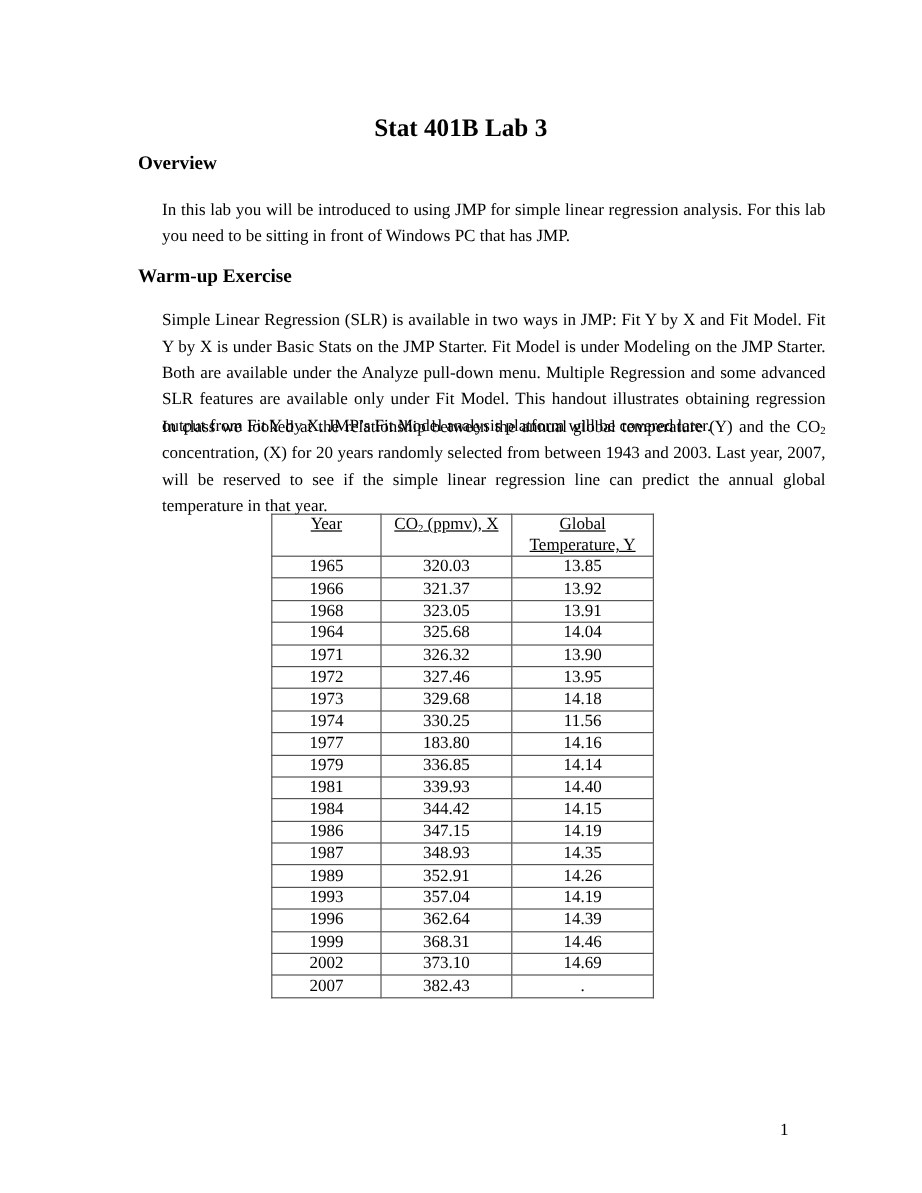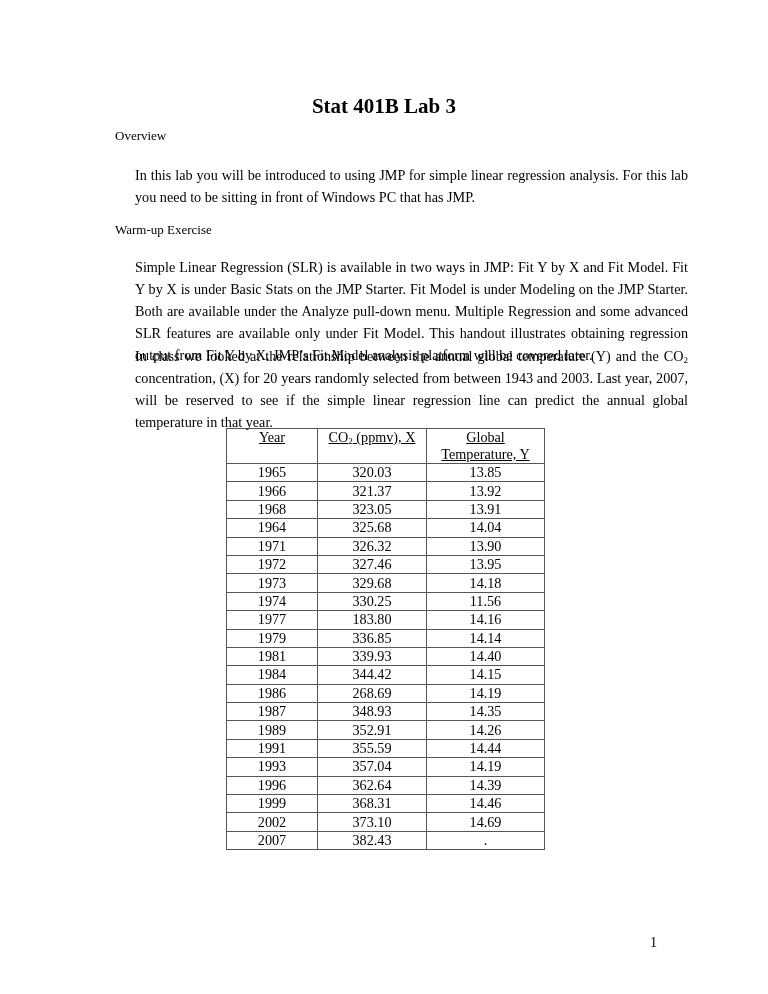--- a/index.html
+++ b/index.html
@@ -28,22 +28,22 @@
       left: 0;
       width: 768px;
       text-align: center;
       font-weight: bold;
       font-size: 21px;
       letter-spacing: 0px;
     }
     .heading {
       position: absolute;
       left: 115px;
-      font-weight: normal;
-      font-size: 13px;
+      font-weight: bold;
+      font-size: 16px;
     }
     .para {
       position: absolute;
       left: 115px;
       width: 553px;
       font-size: 14.2px;
       line-height: 22px;
       text-align: justify;
       margin-left: 20px;
     }
@@ -168,39 +168,34 @@
           <td class="c2">339.93</td>
           <td class="c3">14.40</td>
         </tr>
         <tr>
           <td class="c1">1984</td>
           <td class="c2">344.42</td>
           <td class="c3">14.15</td>
         </tr>
         <tr>
           <td class="c1">1986</td>
-          <td class="c2">268.69</td>
+          <td class="c2">347.15</td>
           <td class="c3">14.19</td>
         </tr>
         <tr>
           <td class="c1">1987</td>
           <td class="c2">348.93</td>
           <td class="c3">14.35</td>
         </tr>
         <tr>
           <td class="c1">1989</td>
           <td class="c2">352.91</td>
           <td class="c3">14.26</td>
         </tr>
         <tr>
-          <td class="c1">1991</td>
-          <td class="c2">355.59</td>
-          <td class="c3">14.44</td>
-        </tr>
-        <tr>
           <td class="c1">1993</td>
           <td class="c2">357.04</td>
           <td class="c3">14.19</td>
         </tr>
         <tr>
           <td class="c1">1996</td>
           <td class="c2">362.64</td>
           <td class="c3">14.39</td>
         </tr>
         <tr>

